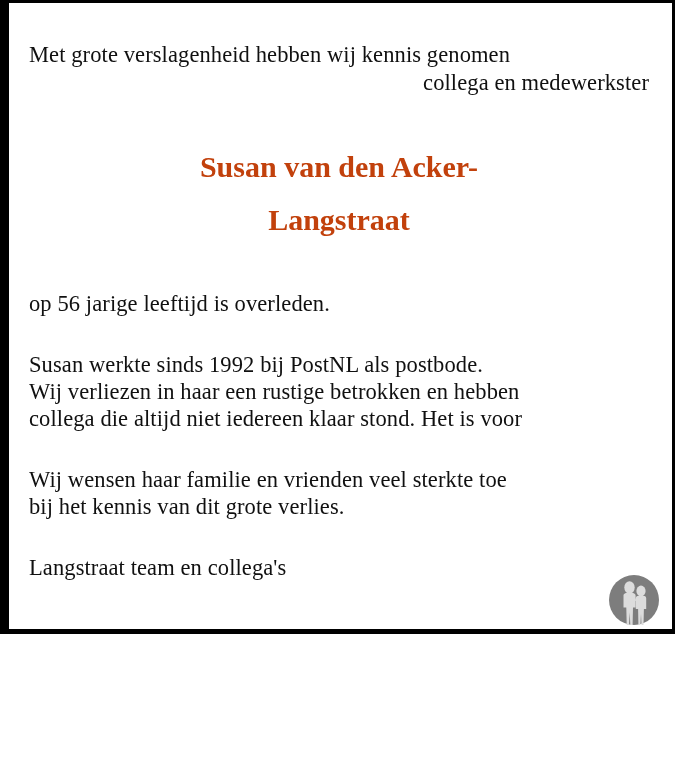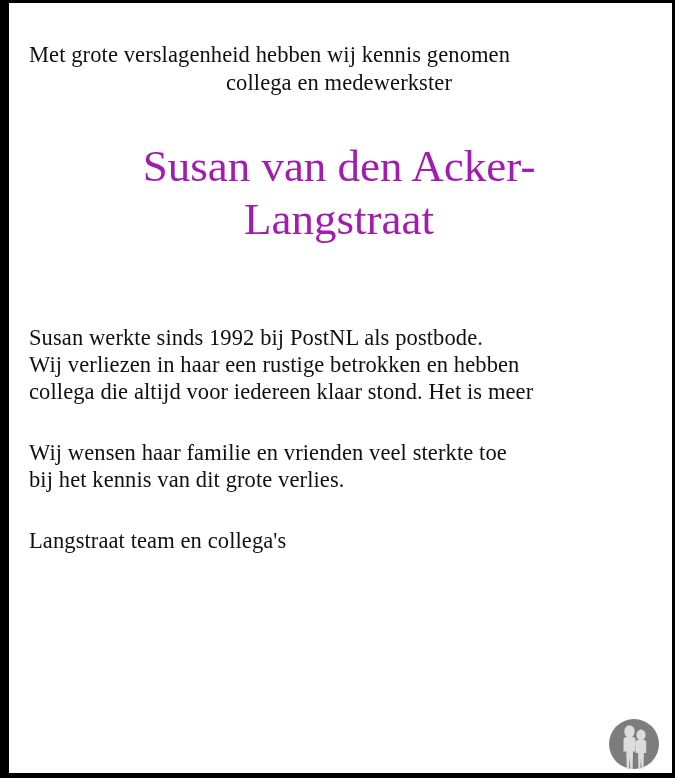--- a/index.html
+++ b/index.html
@@ -12,21 +12,21 @@
     height: 778px;
     overflow: hidden;
     font-family: "Liberation Serif", "DejaVu Serif", serif;
     color: #111111;
   }
 
   .notice {
     position: relative;
     box-sizing: border-box;
     width: 675px;
-    height: 778px;
+    height: 634px;
     background: #ffffff;
     border-top: 3px solid #000000;
     border-right: 3px solid #000000;
     border-bottom: 5px solid #000000;
     border-left: 9px solid #000000;
     padding: 0;
   }
 
   .inner {
     position: absolute;
@@ -43,33 +43,33 @@
     letter-spacing: 0.1px;
   }
 
   .para-intro {
     text-align: justify;
     text-justify: inter-word;
     font-size: 22.5px;
     line-height: 27.5px;
   }
   .para-intro .lastline {
-    text-align: center;
+    text-align: right;
   }
 
   .name-block {
     text-align: center;
     margin: 0;
     padding: 0;
   }
   .name-line {
-    font-size: 45px;
+    font-size: 30px;
     line-height: 53px;
-    font-weight: 400;
-    color: #a21caf;
+    font-weight: 700;
+    color: #c2410c;
     letter-spacing: 0px;
     white-space: nowrap;
   }
   .spacer-md { height: 34px; }
   .spacer-lg { height: 44px; }
 
   .logo {
     position: absolute;
     right: 12px;
     bottom: 3px;
@@ -94,27 +94,28 @@
 
     <div class="spacer-lg"></div>
 
     <div class="name-block">
       <div class="name-line">Susan van den Acker-</div>
       <div class="name-line">Langstraat</div>
     </div>
 
     <div class="spacer-lg"></div>
 
+    <div class="para">op 56 jarige leeftijd is overleden.</div>
 
     <div class="spacer-md"></div>
 
     <div class="para">
       <span class="line">Susan werkte sinds 1992 bij PostNL als postbode.</span>
       <span class="line">Wij verliezen in haar een rustige betrokken en hebben</span>
-      <span class="line">collega die altijd voor iedereen klaar stond. Het is meer</span>
+      <span class="line">collega die altijd niet iedereen klaar stond. Het is voor</span>
     </div>
 
     <div class="spacer-md"></div>
 
     <div class="para">
       <span class="line">Wij wensen haar familie en vrienden veel sterkte toe</span>
       <span class="line">bij het kennis van dit grote verlies.</span>
     </div>
 
     <div class="spacer-md"></div>

